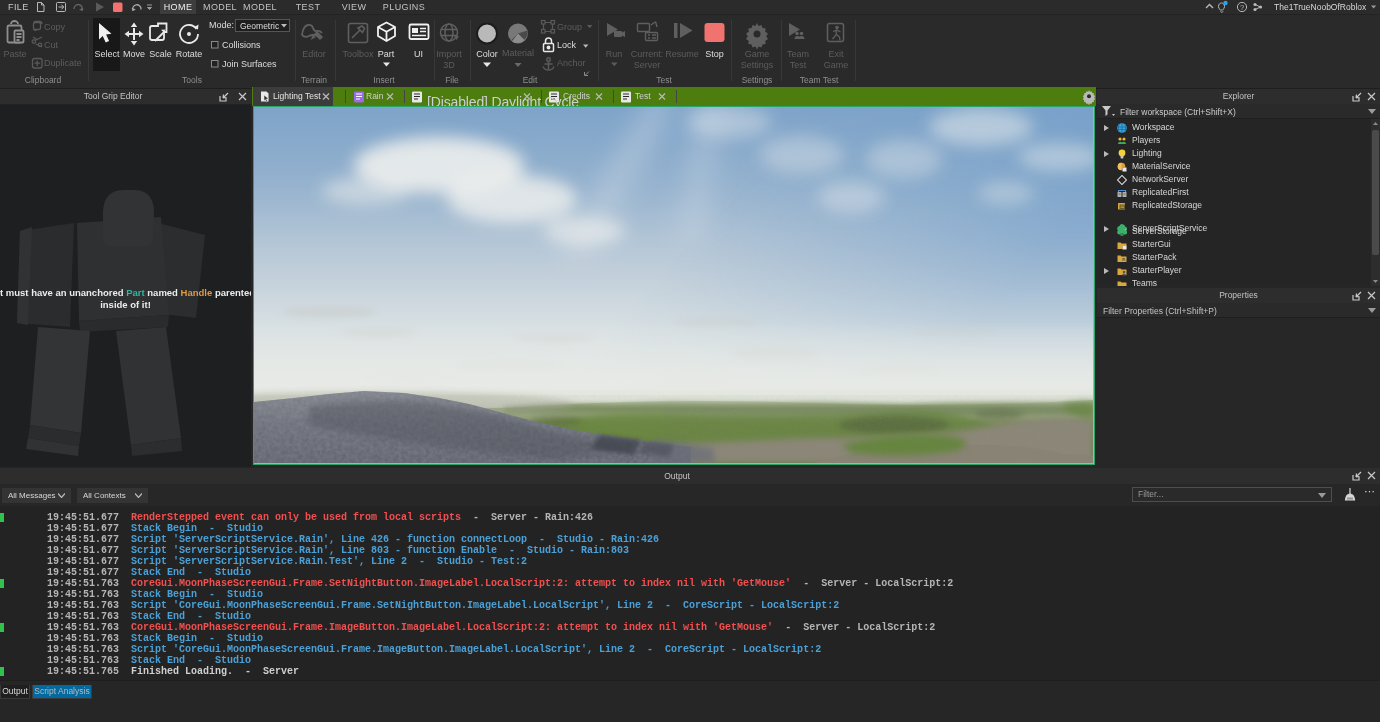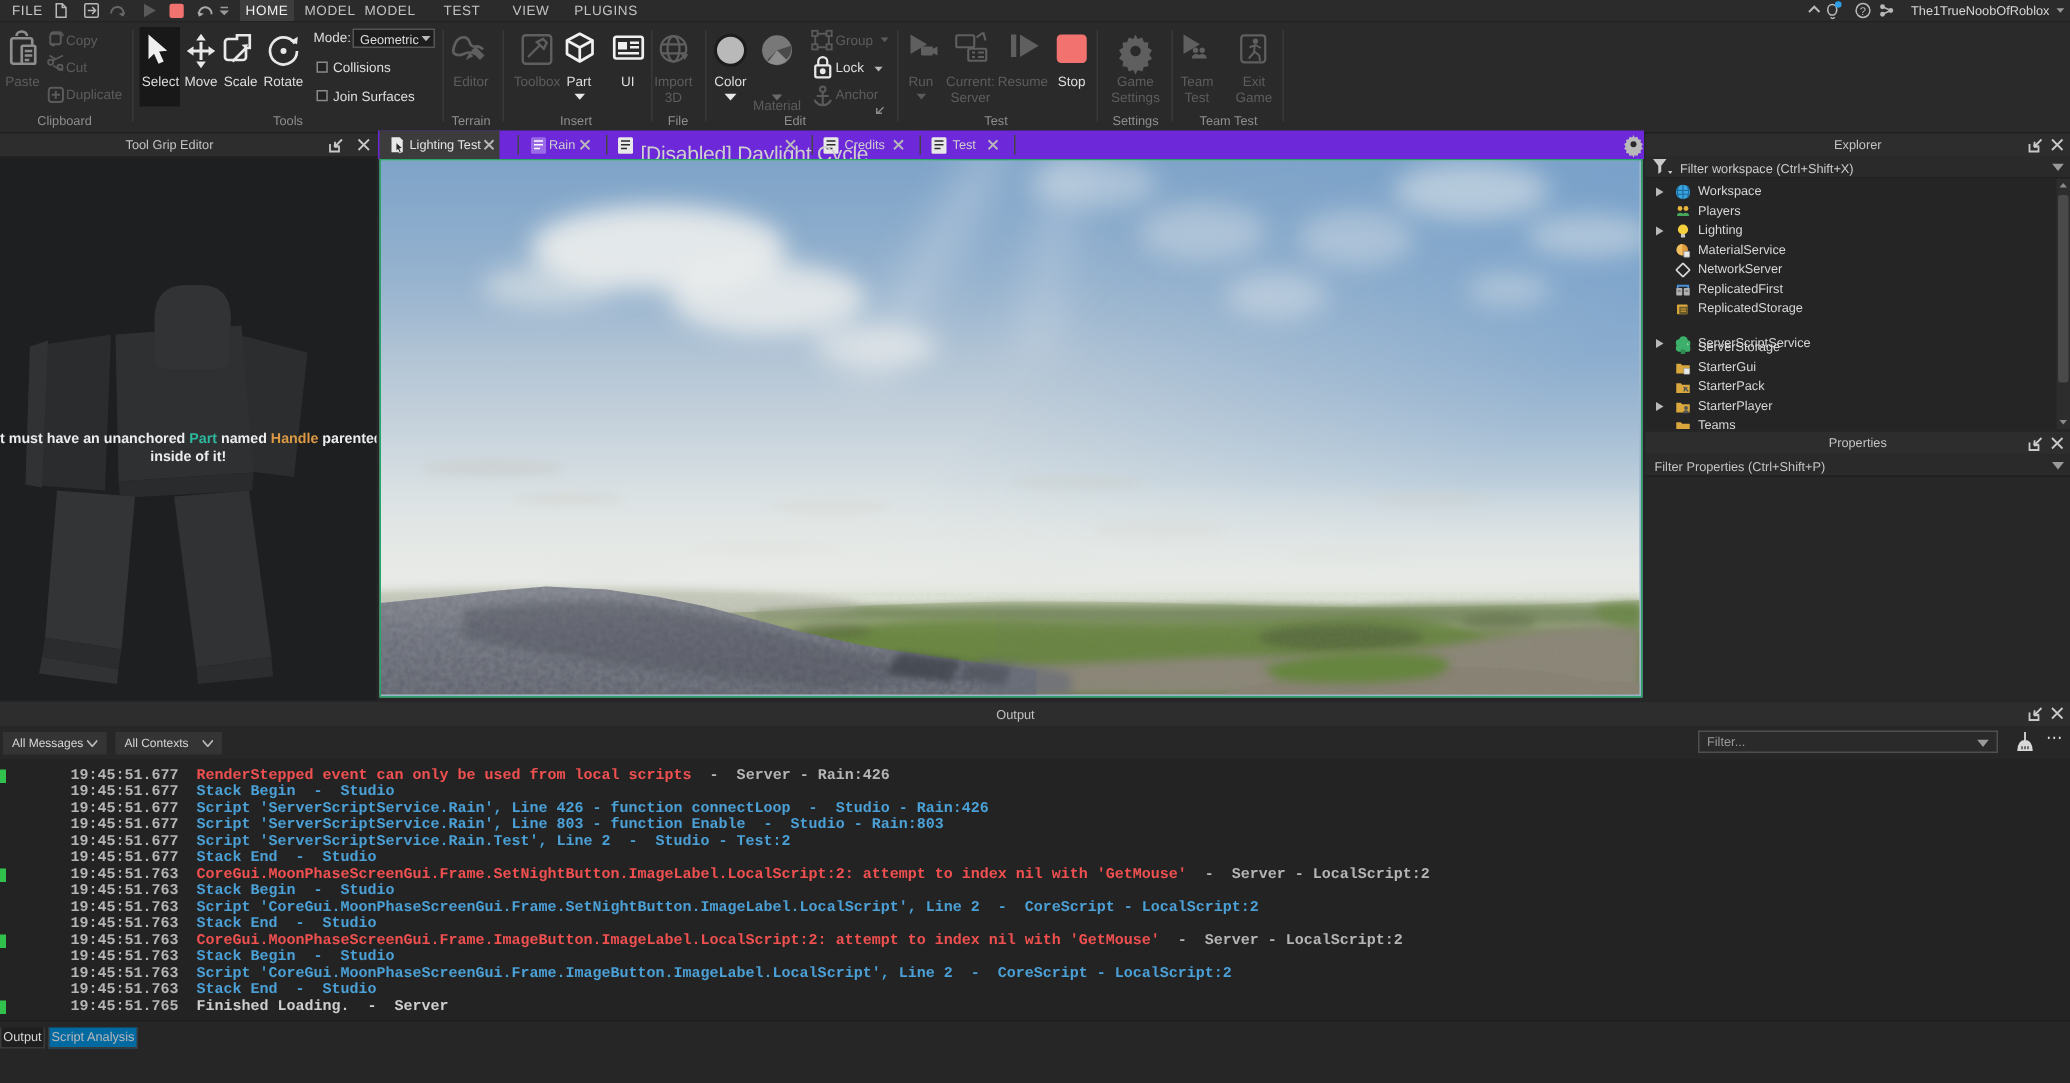--- a/index.html
+++ b/index.html
@@ -267,21 +267,21 @@
 <div class="rlab" style="left:240px;top:21px;width:50px;text-align:left;font-size:8.5px;">Geometric</div>
 <div class="rlab" style="left:222px;top:40px;width:60px;text-align:left;">Collisions</div>
 <div class="rlab" style="left:222px;top:58.5px;width:70px;text-align:left;">Join Surfaces</div>
 <div class="rlabd" style="left:298px;top:48.5px;width:32px;">Editor</div>
 <div class="rlabd" style="left:338px;top:48.5px;width:40px;">Toolbox</div>
 <div class="rlab" style="left:371px;top:48.5px;width:30px;">Part</div>
 <div class="rlab" style="left:404px;top:48.5px;width:29px;">UI</div>
 <div class="rlabd" style="left:432px;top:48.5px;width:34px;">Import</div>
 <div class="rlabd" style="left:432px;top:59.5px;width:34px;">3D</div>
 <div class="rlab" style="left:472px;top:48.5px;width:30px;">Color</div>
-<div class="rlabd" style="left:500px;top:65px;width:36px;">Material</div>
+<div class="rlabd" style="left:500px;top:48px;width:36px;">Material</div>
 <div class="rlabd" style="left:557px;top:21.5px;width:40px;text-align:left;">Group</div>
 <div class="rlab" style="left:557px;top:40px;width:40px;text-align:left;">Lock</div>
 <div class="rlabd" style="left:557px;top:58px;width:40px;text-align:left;">Anchor</div>
 <div class="rlabd" style="left:600px;top:48.5px;width:28px;">Run</div>
 <div class="rlabd" style="left:629px;top:48.5px;width:36px;">Current:</div>
 <div class="rlabd" style="left:629px;top:59.5px;width:36px;">Server</div>
 <div class="rlabd" style="left:663px;top:48.5px;width:38px;">Resume</div>
 <div class="rlab" style="left:700px;top:48.5px;width:29px;">Stop</div>
 <div class="rlabd" style="left:737px;top:48.5px;width:40px;">Game</div>
 <div class="rlabd" style="left:737px;top:59.5px;width:40px;">Settings</div>
@@ -327,21 +327,21 @@
       <path d="M28 333 L79 341 L78 351 L26 344 Z" fill="#303233"></path>
 
       <path d="M116 226 L166 222 L181 333 L131 340 Z" fill="#303233"></path>
       <path d="M131 340 L181 333 L182 346 L132 351 Z" fill="#2b2d2e"></path>
     </g>
   </svg>
   <div style="position:absolute;left:0;top:181.5px;width:251px;text-align:center;font-size:9.5px;font-weight:bold;color:#ececec;white-space:nowrap;">t must have an unanchored <span style="color:#2eb8a0;">Part</span> named <span style="color:#dd9a44;">Handle</span> parented</div>
   <div style="position:absolute;left:0;top:194px;width:251px;text-align:center;font-size:9.5px;font-weight:bold;color:#ececec;">inside of it!</div>
 </div>
 
-<div class="abs" id="tabbar" style="left:252px;top:87px;width:844px;height:19px;background:#6d28d9;">
+<div class="abs" id="tabbar" style="left:252px;top:87px;width:844px;height:19px;background:#4d7c0f;">
   <div style="position:absolute;left:1px;top:0;width:80px;height:19px;background:#3c3c3c;"></div>
   <svg width="844" height="19" viewBox="0 0 844 19" style="position:absolute;left:0;top:0;">
     <g stroke="#454545" stroke-width="1">
         <line x1="93.5" y1="3" x2="93.5" y2="16"></line>
         <line x1="152.5" y1="3" x2="152.5" y2="16"></line>
         <line x1="289.5" y1="3" x2="289.5" y2="16"></line>
         <line x1="361.5" y1="3" x2="361.5" y2="16"></line>
         <line x1="424.5" y1="3" x2="424.5" y2="16"></line>
       </g>
 

